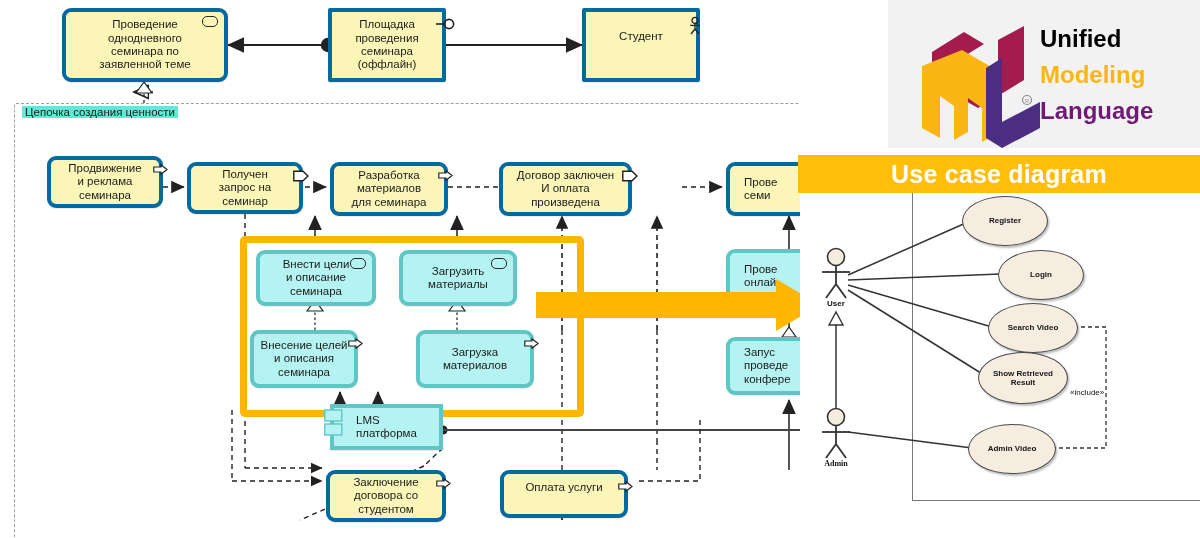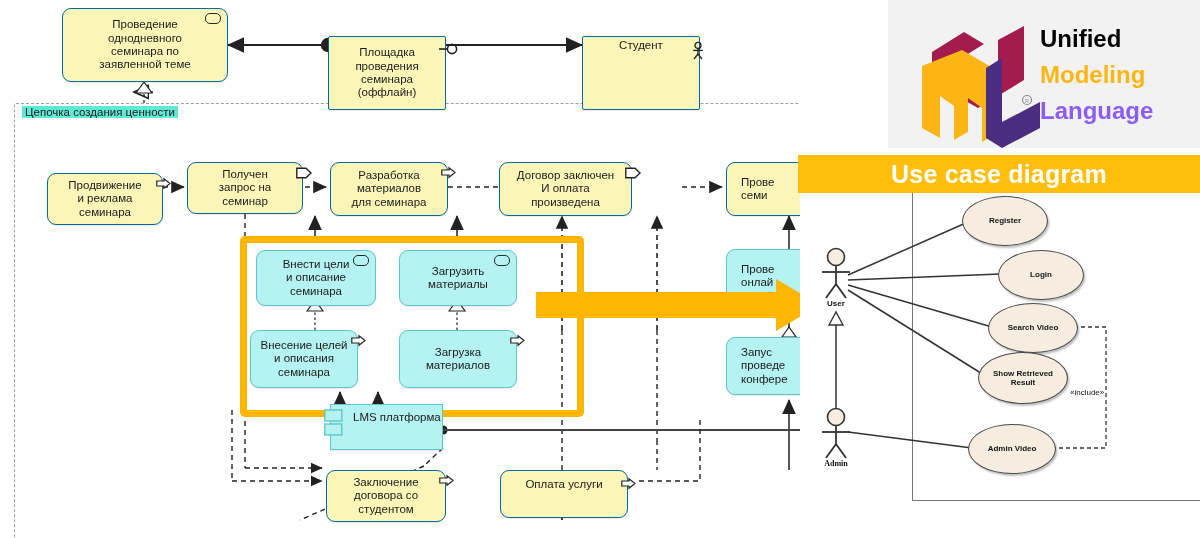--- a/index.html
+++ b/index.html
@@ -2,29 +2,29 @@
 <html><head>
 <meta charset="utf-8">
 <style>
   html,body{margin:0;padding:0;background:#ffffff;}
   body{width:1200px;height:538px;position:relative;overflow:hidden;
        font-family:"Liberation Sans","DejaVu Sans",sans-serif;}
 
   #canvas{position:absolute;left:0;top:0;width:1200px;height:538px;}
 
   
-  .node{position:absolute;box-sizing:border-box;border:1px solid #0369a1;
+  .node{position:absolute;box-sizing:border-box;border:4px solid #0369a1;
         border-radius:9px;background:#fbf6b8;display:flex;flex-direction:column;
         align-items:center;justify-content:center;text-align:center;
         font-size:11.5px;color:#1b1b1b;line-height:1.17;padding:3px 6px;
         box-shadow:0 1px 1px rgba(0,0,0,.08);}
   .node .txt{white-space:pre-line;}
   .node.cyan{background:#b5f2f2;border-color:#5fc6c6;}
   .node.sharp{border-radius:0;}
-  .node.square{border-radius:2px;margin-top:28px;}
+  .node.square{border-radius:2px;}
 
   
   .nicon{position:absolute;top:4px;right:6px;}
   .ic-round{width:14px;height:9px;border:1.4px solid #2a2a2a;border-radius:5px;}
 
   
   .frame{position:absolute;border:1.4px dashed #9aa0a6;border-radius:2px;
          background:transparent;}
   .frame-label{position:absolute;font-size:11.5px;color:#202020;
                background:#5eead4;padding:0 3px;}
@@ -42,21 +42,21 @@
   .uc-frame{position:absolute;border:1.6px solid #777;background:transparent;}
 
   .banner{position:absolute;background:#ffbe0a;display:flex;align-items:center;
           justify-content:center;color:#ffffff;font-weight:bold;font-size:25px;
           letter-spacing:.2px;}
 
   
   .wordmark{position:absolute;font-weight:bold;font-size:24px;line-height:1.38;}
   .wm-u{color:#000000;}
   .wm-m{color:#fbb616;}
-  .wm-l{color:#8b5cf6;}
+  .wm-l{color:#701a75;}
 
   
   .ucase{position:absolute;border:1.6px solid #4a4a4a;border-radius:50%;
          background:#f6ece0;display:flex;align-items:center;justify-content:center;
          text-align:center;font-size:8px;font-weight:bold;color:#141414;
          line-height:1.15;box-shadow:1.5px 2px 2px rgba(0,0,0,.25);}
   .ucase .txt{white-space:pre-line;}
 
   .actor-label{position:absolute;font-size:8px;font-weight:bold;color:#111;
                text-align:center;}
@@ -155,34 +155,34 @@
           <line x1="0" y1="6" x2="8" y2="6" stroke="#222" stroke-width="1.6"></line>
       <circle cx="13" cy="6" r="4.6" fill="none" stroke="#222" stroke-width="1.6"></circle>
         </svg>
     </span>
     <span class="txt">Площадка
 проведения
 семинара
 (оффлайн)</span>
   </div>
 
-  <div class="node square" style="left:582px;top:8px;width:118px;height:74px;justify-content:flex-start;padding-top:0;">
+  <div class="node square" style="left:582px;top:8px;width:118px;height:74px;justify-content:flex-start;padding-top:16px;">
     <span class="nicon" style="top:5px;right:8px;">
       <svg width="14" height="18">
         <circle cx="7" cy="3.4" r="3" fill="none" stroke="#222" stroke-width="1.3"></circle>
         <line x1="7" y1="6.4" x2="7" y2="12" stroke="#222" stroke-width="1.3"></line>
         <line x1="2.2" y1="8.4" x2="11.8" y2="8.4" stroke="#222" stroke-width="1.3"></line>
         <line x1="7" y1="12" x2="3" y2="17" stroke="#222" stroke-width="1.3"></line>
         <line x1="7" y1="12" x2="11" y2="17" stroke="#222" stroke-width="1.3"></line>
       </svg>
     </span>
     <span class="txt" style="margin-top:2px;">Студент</span>
   </div>
 
-  <div class="node" style="left:47px;top:173px;width:116px;height:52px;border-radius:9px;">
+  <div class="node" style="left:47px;top:156px;width:116px;height:52px;border-radius:9px;">
     <span class="nicon">
       <svg width="15" height="11">
           <path d="M0.8,3 L8,3 L8,0.8 L14,5.5 L8,10.2 L8,8 L0.8,8 z" fill="#fff" stroke="#222" stroke-width="1.2"></path>
         </svg>
     </span>
     <span class="txt">Продвижение
 и реклама
 семинара</span>
   </div>
 
@@ -248,21 +248,21 @@
   <div class="node cyan" style="left:250px;top:330px;width:108px;height:58px;">
     <span class="nicon">
       <svg width="15" height="11">
           <path d="M0.8,3 L8,3 L8,0.8 L14,5.5 L8,10.2 L8,8 L0.8,8 z" fill="#fff" stroke="#222" stroke-width="1.2"></path>
         </svg>
     </span>
     <span class="txt">Внесение целей
 и описания
 семинара</span>
   </div>
-  <div class="node cyan" style="left:399px;top:330px;width:118px;height:58px;">
+  <div class="node cyan" style="left:416px;top:330px;width:118px;height:58px;">
     <span class="nicon">
       <svg width="15" height="11">
           <path d="M0.8,3 L8,3 L8,0.8 L14,5.5 L8,10.2 L8,8 L0.8,8 z" fill="#fff" stroke="#222" stroke-width="1.2"></path>
         </svg>
     </span>
     <span class="txt">Загрузка
 материалов</span>
   </div>
 
   <div class="hl-rect" style="left:240px;top:236px;width:330px;height:167px;"></div>

